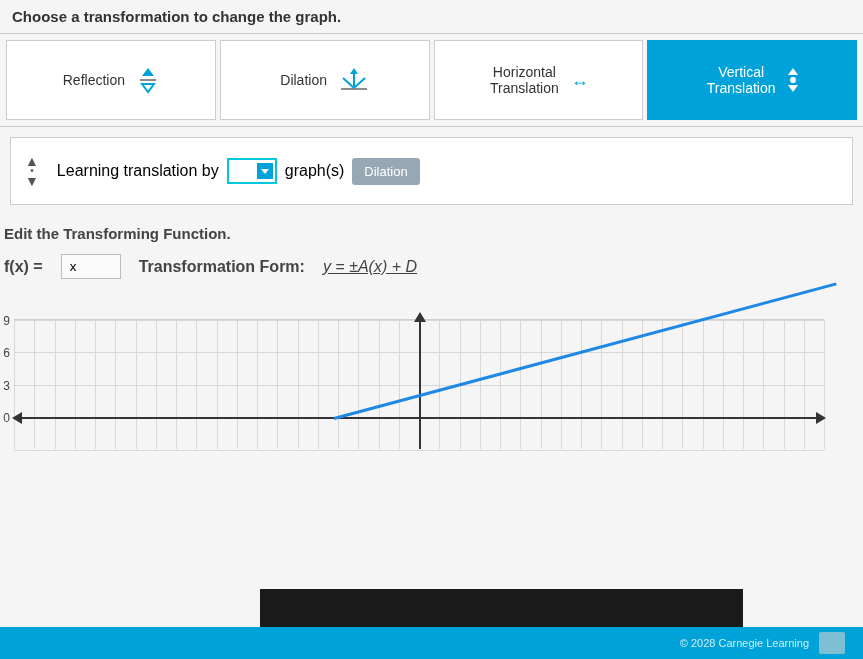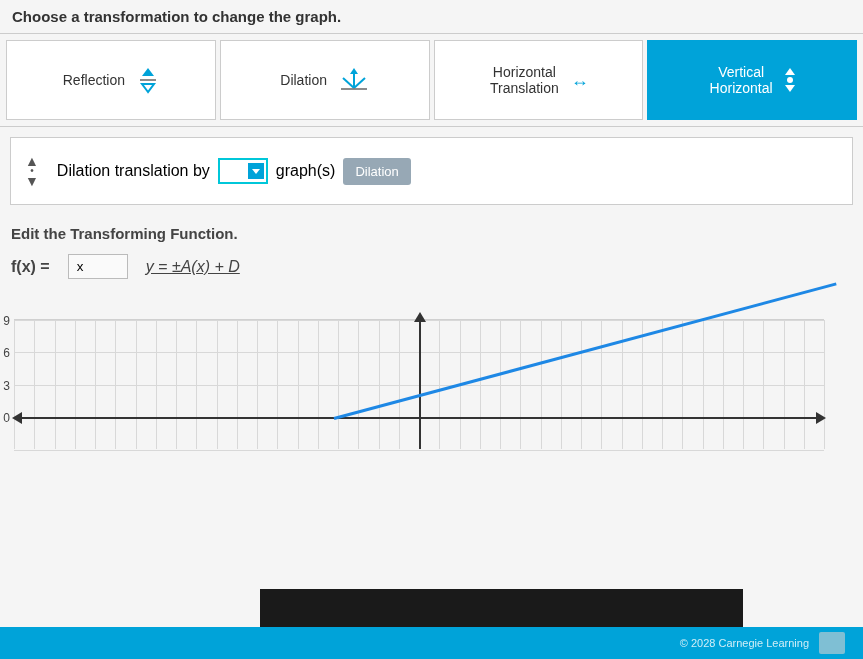--- a/index.html
+++ b/index.html
@@ -76,21 +76,21 @@
     .units-input .dd::after {
       content:''; width:0; height:0;
       border-left:4px solid transparent; border-right:4px solid transparent;
       border-top:5px solid #fff;
     }
     .transform-btn {
       background:#97a8b5; color:#fff; padding:6px 12px;
       border:none; border-radius:3px; font-size:13px;
     }
     .edit-section {
-      padding:10px 11px;
+      padding:10px 4px;
     }
     .edit-title { font-weight:bold; color:#444; font-size:15px; margin-bottom:12px;}
     .fx-row { display:flex; align-items:center; gap:18px; font-weight:bold; color:#444;}
     .fx-input { border:1px solid #bbb; background:#fafafa; padding:4px 8px; width:60px; font-weight:normal; }
     .chart-wrap {
       padding: 30px 14px 0 14px;
     }
     .chart {
       position:relative; width:810px; height:130px;
       border-top:1px solid #d0d0d0;
@@ -160,48 +160,49 @@
       </svg>
     </span>
   </div>
   <div class="transform-card">
     <span style="white-space:pre-line; text-align:center;">Horizontal
 Translation</span>
     <span class="icon-horiz">↔</span>
   </div>
   <div class="transform-card active">
     <span style="white-space:pre-line; text-align:center;">Vertical
-Horizontal</span>
+Translation</span>
     <span class="icon-vert">
       <span class="tri up"></span>
       <span class="dot"></span>
       <span class="tri down"></span>
     </span>
   </div>
 </div>
 
 <div class="input-row">
   <span class="vert-icon-small">
     <span>▲</span>
       <span style="font-size:10px;">•</span>
       <span>▼</span>
   </span>
-  <span>Dilation translation by</span>
+  <span>Learning translation by</span>
   <div class="units-input">
     <div class="dd"></div>
   </div>
   <span>graph(s)</span>
   <button class="transform-btn">Dilation</button>
 </div>
 
 <div class="edit-section">
   <div class="edit-title">Edit the Transforming Function.</div>
   <div class="fx-row">
     <span>f(x) =</span>
     <input class="fx-input" value="x" style="">
+    <span>Transformation Form:</span>
     <span style="font-style:italic; font-weight:normal;text-decoration:underline;">y = ±A(x) + D</span>
   </div>
 </div>
 
 <div class="chart-wrap">
   <div class="chart">
       <div class="grid-v" style="left: 810px;"></div>
       <div class="grid-v" style="left: 789.75px;"></div>
       <div class="grid-v" style="left: 769.5px;"></div>
       <div class="grid-v" style="left: 749.25px;"></div>

